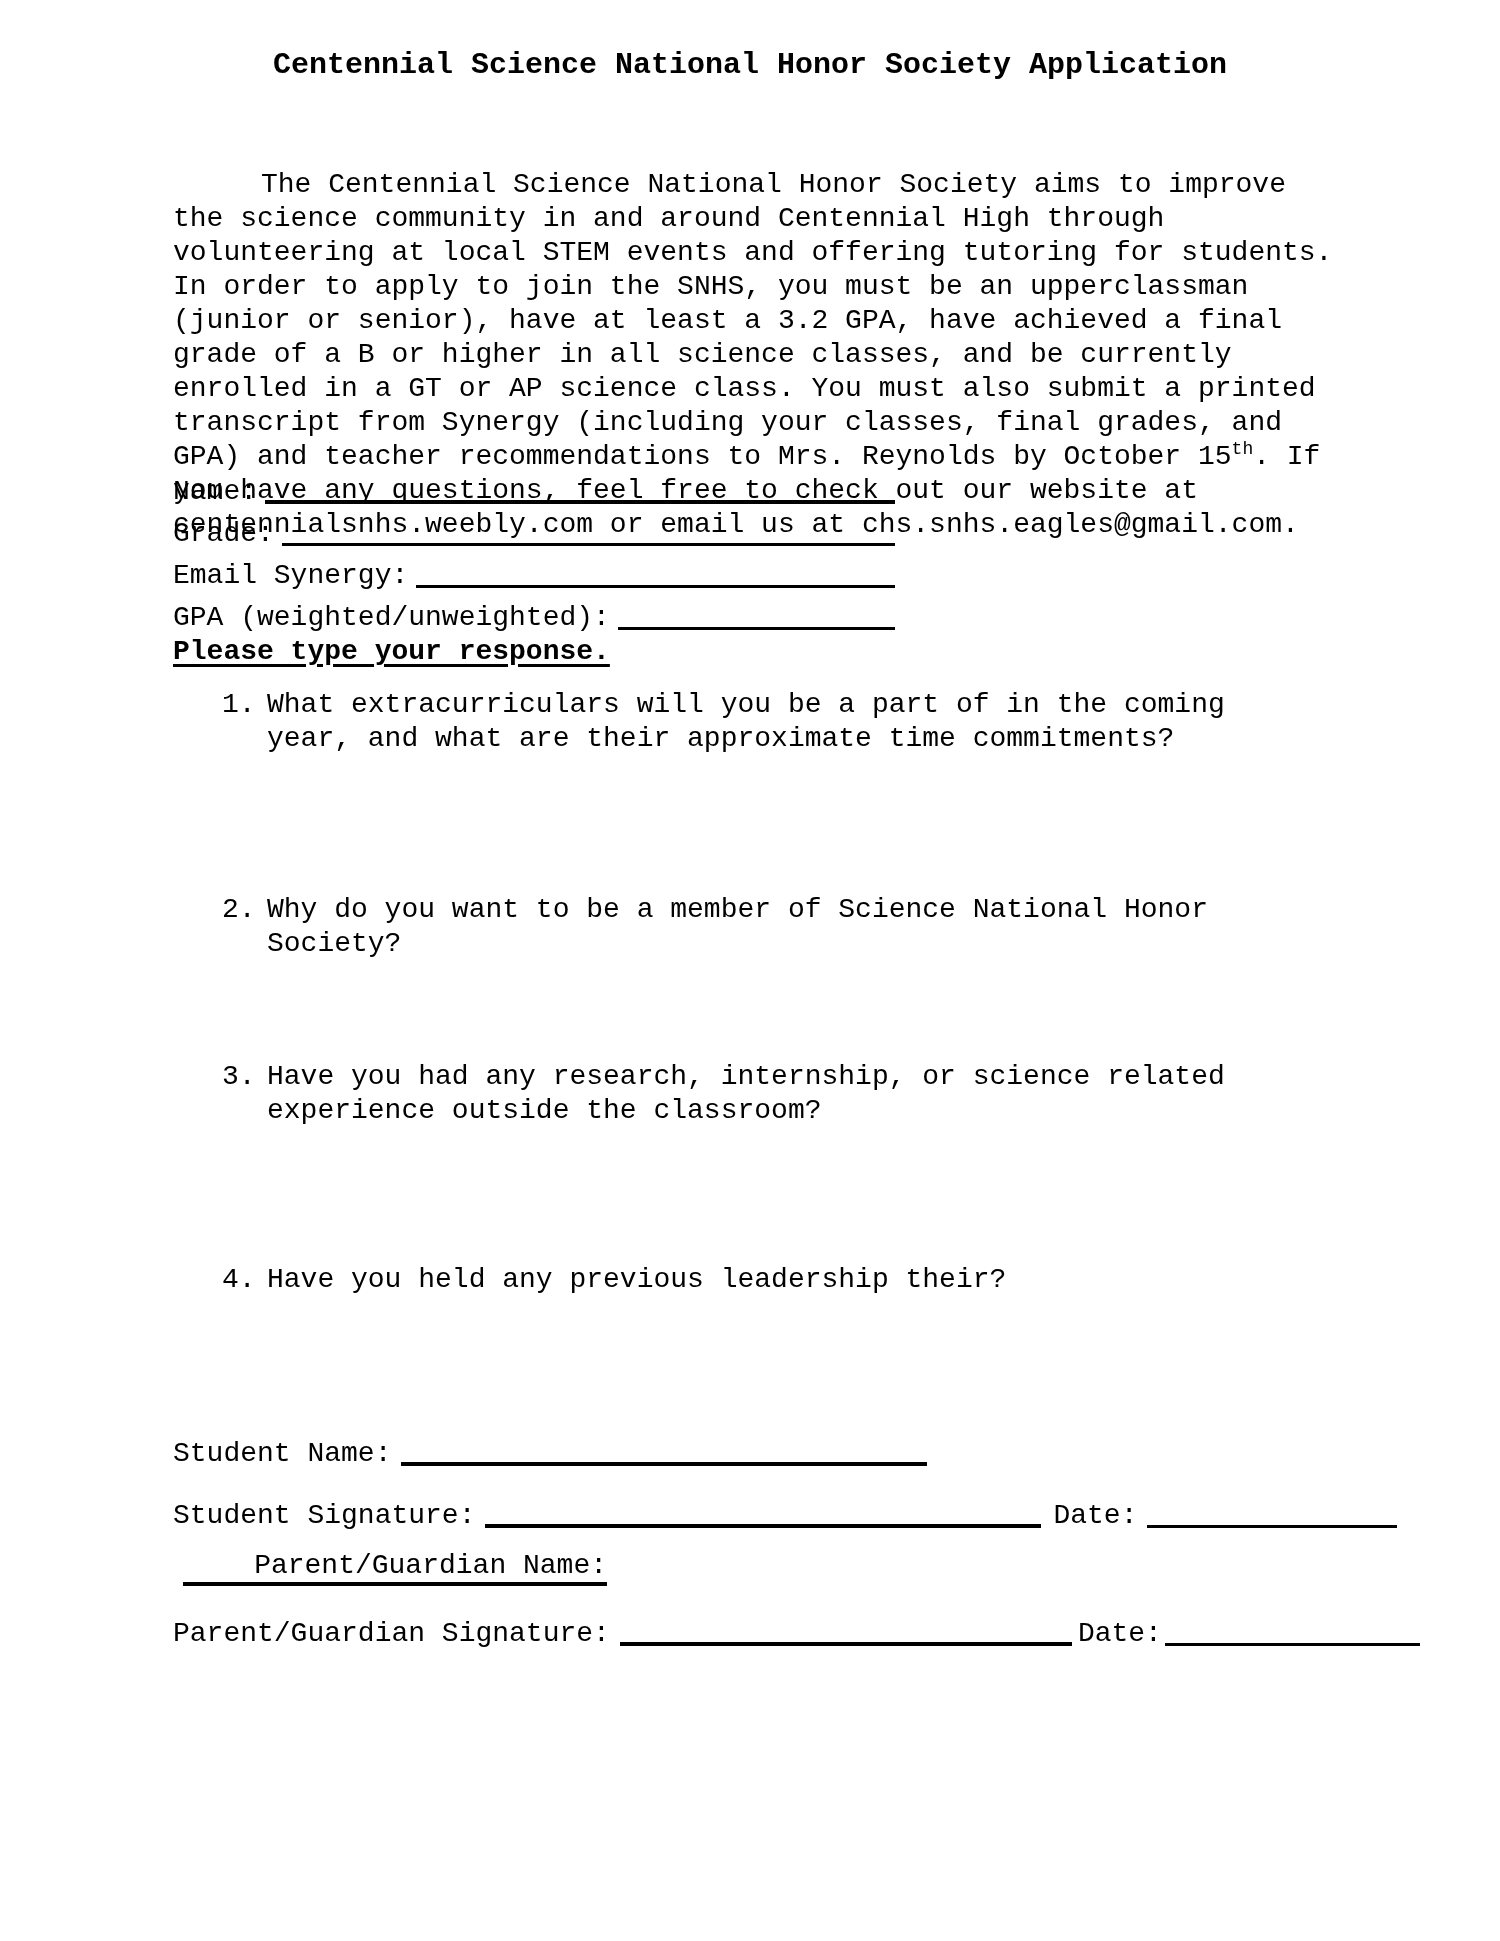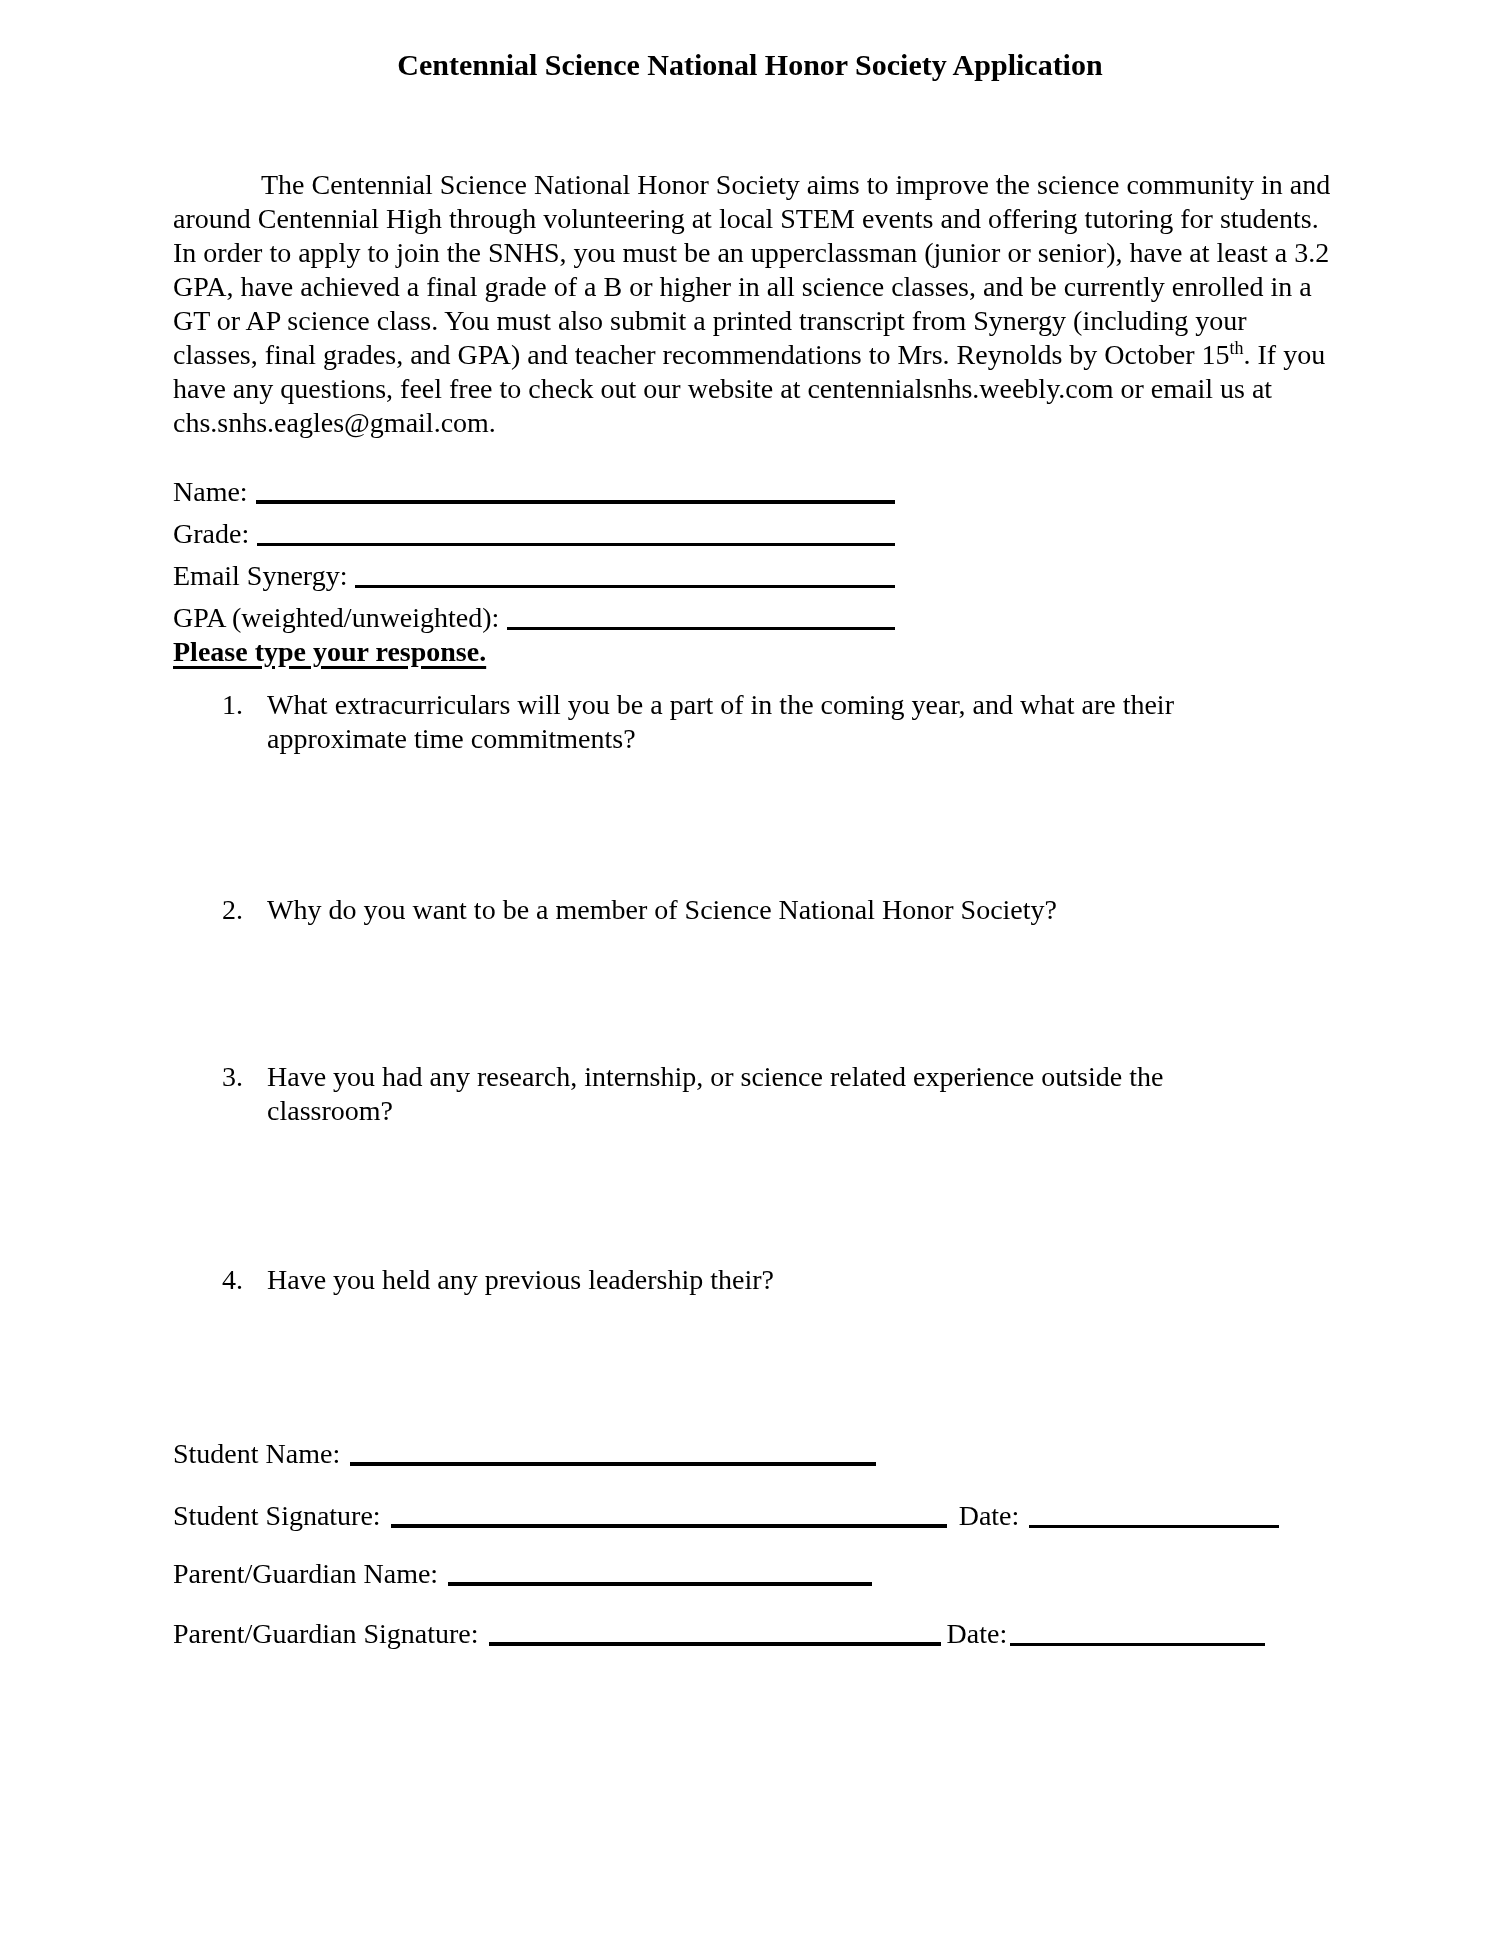--- a/index.html
+++ b/index.html
@@ -6,21 +6,21 @@
     margin: 0;
     padding: 0;
     background: #ffffff;
   }
   .page {
     position: relative;
     width: 1500px;
     height: 1857px;
     background: #ffffff;
     color: #000000;
-    font-family: Liberation Serif, serif;
+    font-family: Liberation Mono, monospace;
     font-size: 28px;
     overflow: hidden;
     border-radius: 9px;
   }
   .doc-title {
     position: absolute;
     top: 48px;
     left: 0;
     width: 1500px;
     text-align: center;
@@ -164,21 +164,21 @@
     <div class="sig-line" style="width: 526px;"></div>
   </div>
 
   <div class="sig-row" style="top: 1492px;">
     <span class="label">Student Signature:</span>
     <div class="sig-line" style="width: 556px;"></div>
     <span class="label date-label">Date:</span>
     <div class="date-line" style="width: 250px;"></div>
   </div>
 
-  <div class="sig-row" style="top: 1550px;">
+  <div class="sig-row" style="top: 1550px; flex-direction: column;">
     <span class="label">Parent/Guardian Name:</span>
     <div class="sig-line" style="width: 424px;"></div>
   </div>
 
   <div class="sig-row parent-sig" style="top: 1610px;">
     <span class="label">Parent/Guardian Signature:</span>
     <div class="sig-line" style="width: 452px;"></div>
     <span class="label date-label">Date:</span>
     <div class="date-line" style="width: 255px;"></div>
   </div>

